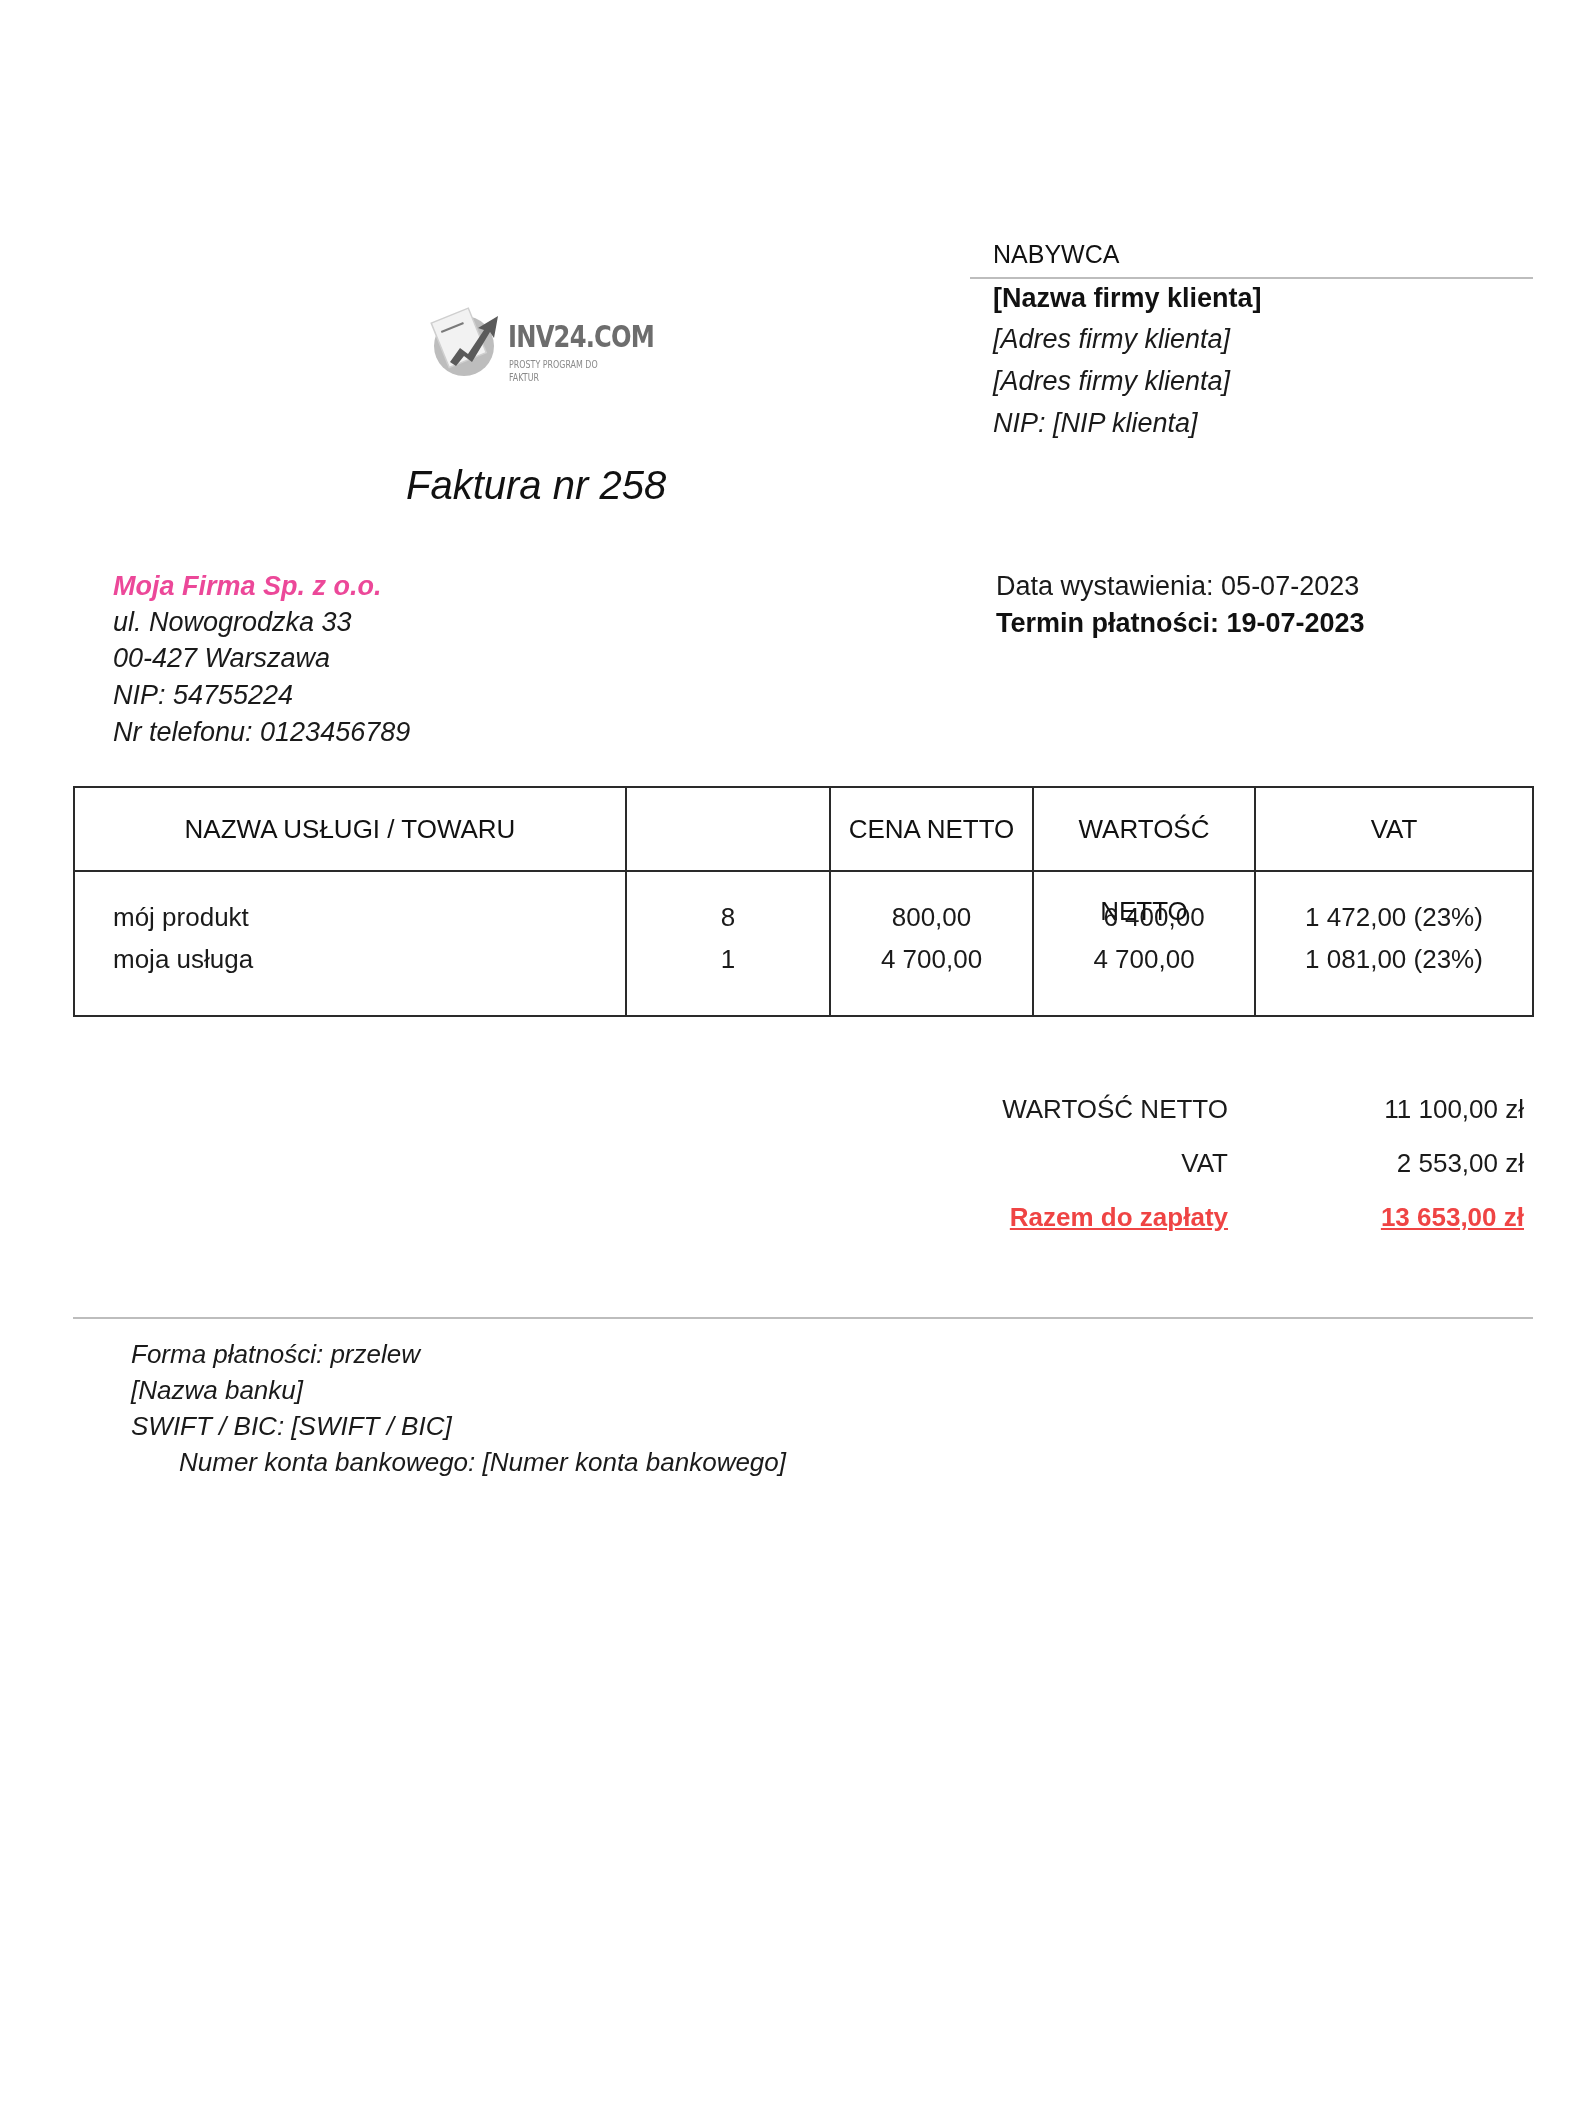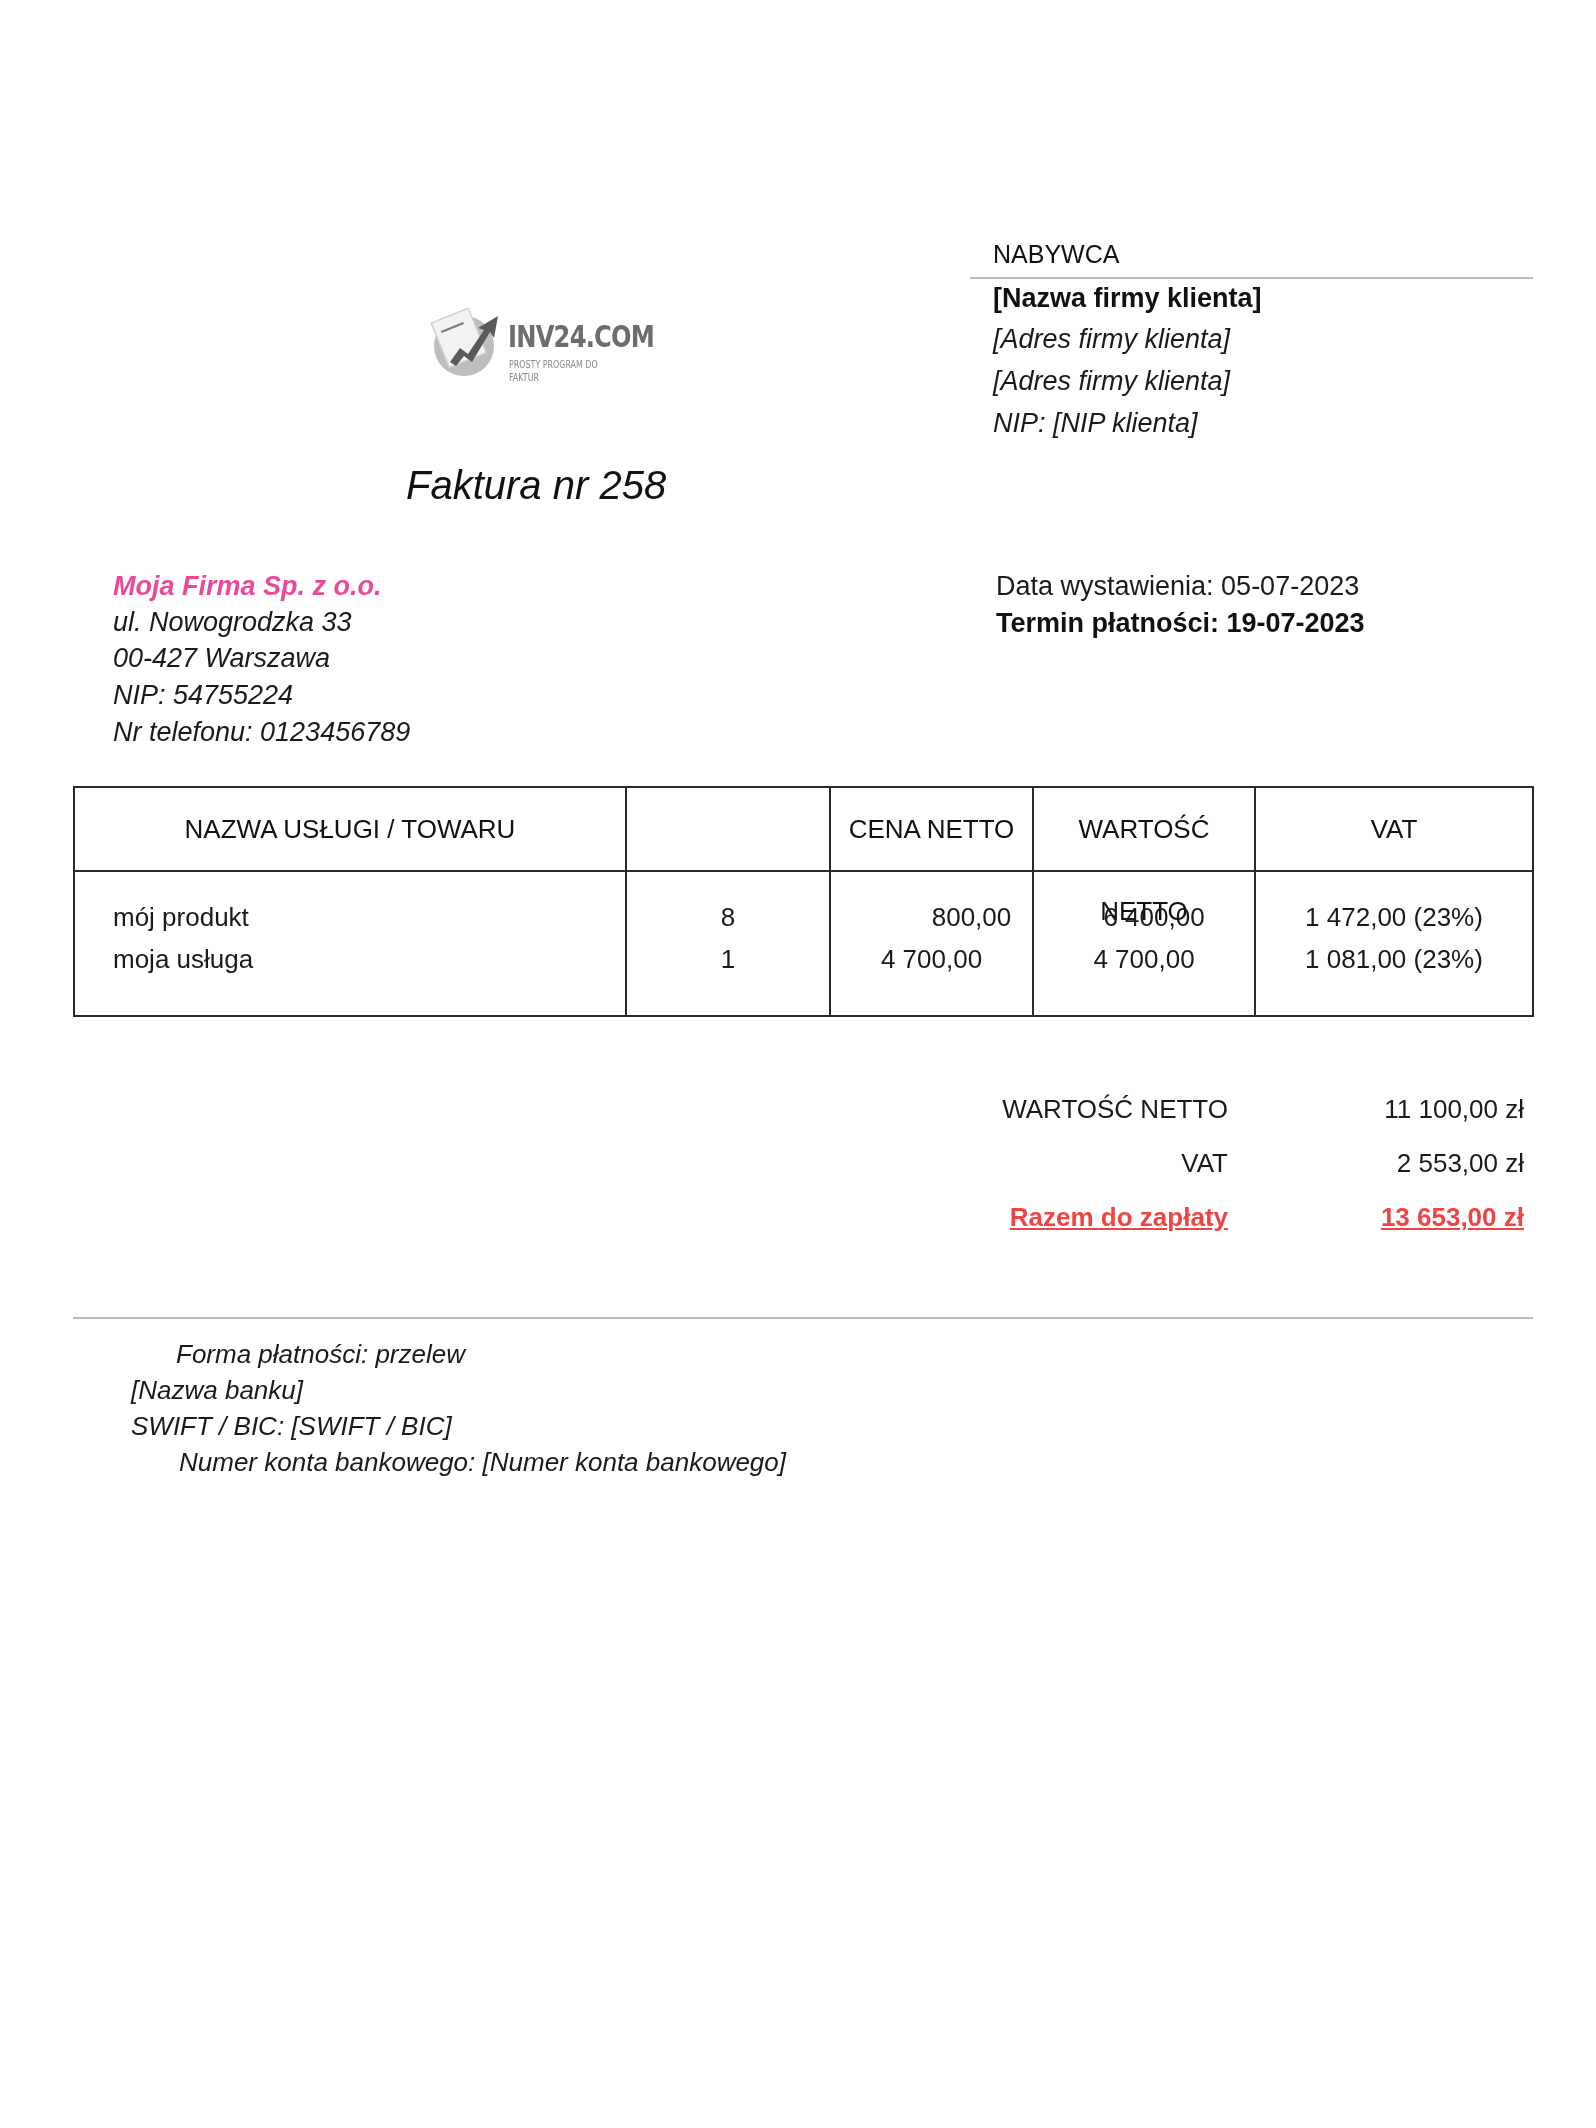--- a/index.html
+++ b/index.html
@@ -106,21 +106,21 @@
   <div class="head-div"></div>
 
   <div class="th" style="left:0;width:550px;">NAZWA USŁUGI / TOWARU</div>
   <div class="th" style="left:756px;width:201px;">CENA NETTO</div>
   <div class="th" style="left:959px;width:220px;">WARTOŚĆ NETTO</div>
   <div class="th" style="left:1181px;width:276px;">VAT</div>
 
   <div>
     <div class="td" style="left:38px;top:114px;">mój produkt</div>
     <div class="td" style="left:552px;width:202px;text-align:center;top:114px;">8</div>
-    <div class="td" style="left:756px;width:201px;text-align:center;top:114px;padding-left:40px;">800,00</div>
+    <div class="td" style="left:756px;width:201px;text-align:center;top:114px;">800,00</div>
     <div class="td" style="left:959px;width:240px;text-align:center;top:114px;">6 400,00</div>
     <div class="td" style="left:1181px;width:276px;text-align:center;top:114px;">1 472,00 (23%)</div>
   </div>
 
   <div>
     <div class="td" style="left:38px;top:156px;">moja usługa</div>
     <div class="td" style="left:552px;width:202px;text-align:center;top:156px;">1</div>
     <div class="td" style="left:756px;width:201px;text-align:center;top:156px;">4 700,00</div>
     <div class="td" style="left:959px;width:220px;text-align:center;top:156px;">4 700,00</div>
     <div class="td" style="left:1181px;width:276px;text-align:center;top:156px;">1 081,00 (23%)</div>
@@ -128,16 +128,16 @@
 </div>
 
 <div class="tot-label" style="top:1094px;">WARTOŚĆ NETTO</div>
 <div class="tot-value" style="top:1094px;">11 100,00 zł</div>
 <div class="tot-label" style="top:1148px;">VAT</div>
 <div class="tot-value" style="top:1148px;">2 553,00 zł</div>
 <div class="tot-label tot-bold" style="top:1202px;">Razem do zapłaty</div>
 <div class="tot-value tot-bold" style="top:1202px;">13 653,00 zł</div>
 
 <div class="footer-rule"></div>
-<div class="abs footer-line" style="top:1339px;margin-left:45px;">Forma płatności: przelew</div>
+<div class="abs footer-line" style="top:1339px;">Forma płatności: przelew</div>
 <div class="abs footer-line" style="top:1375px;">[Nazwa banku]</div>
 <div class="abs footer-line" style="top:1411px;">SWIFT / BIC: [SWIFT / BIC]</div>
 <div class="abs footer-line" style="top:1447px;margin-left:48px;">Numer konta bankowego: [Numer konta bankowego]</div>
 
 </body></html>

